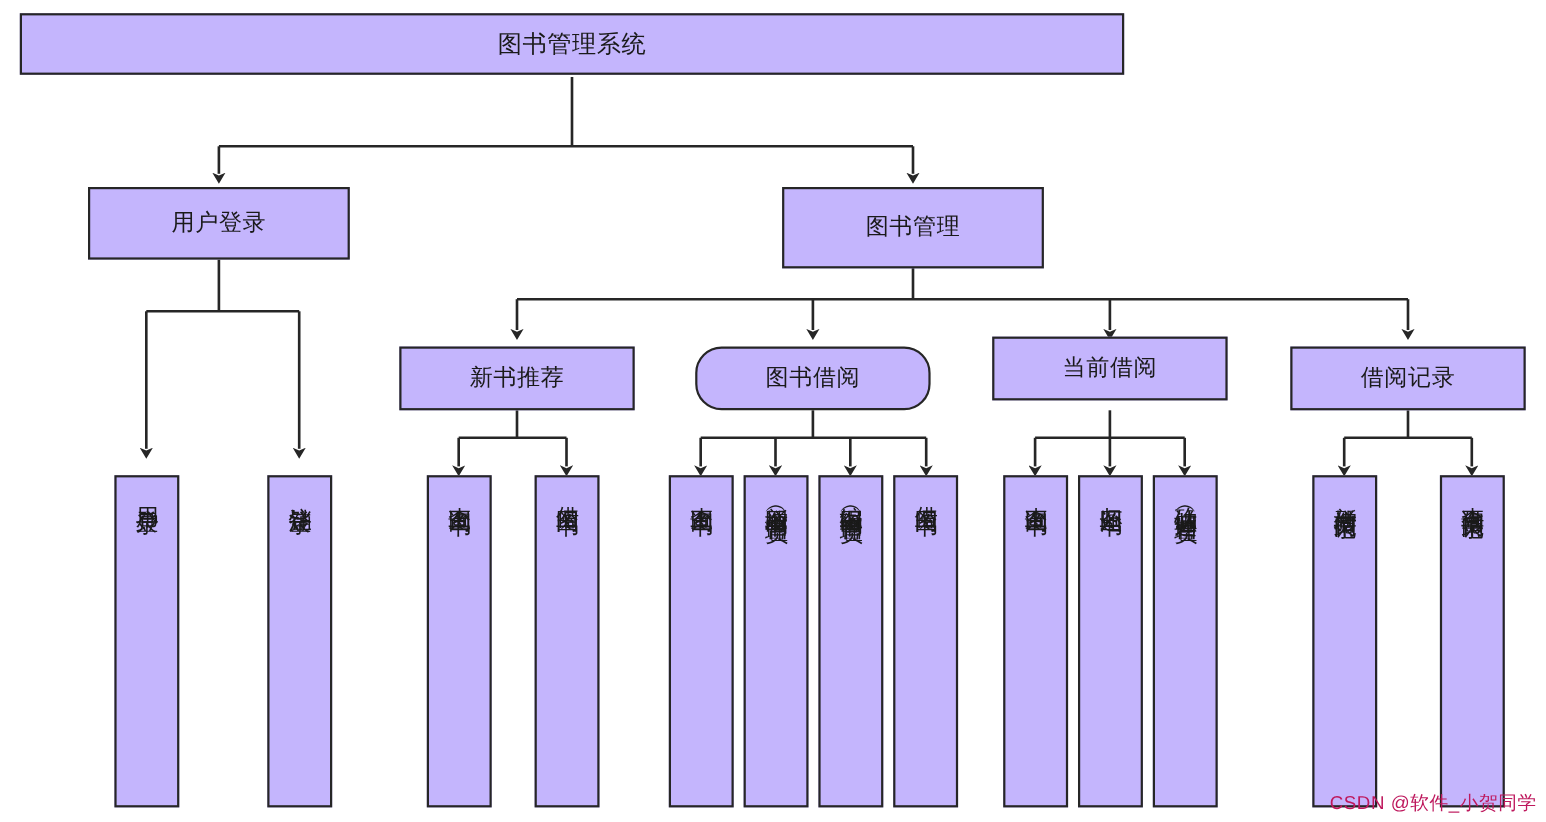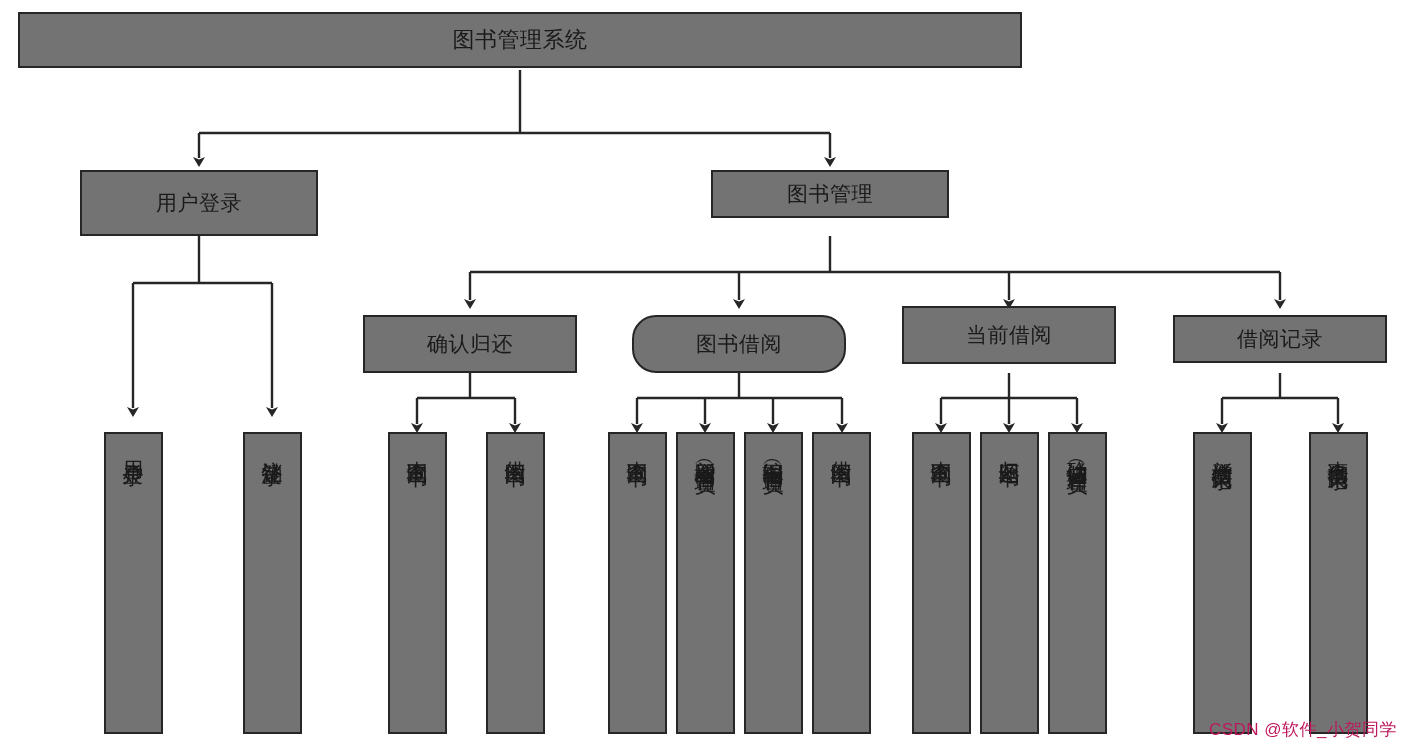--- a/index.html
+++ b/index.html
@@ -24,21 +24,21 @@
   svg.connectors {
     position: absolute;
     left: 0;
     top: 0;
     width: 1405px;
     height: 747px;
     pointer-events: none;
   }
   .node {
     position: absolute;
-    background: #737373;
+    background: #c4b5fd;
     border: 2px solid #262626;
     display: flex;
     align-items: center;
     justify-content: center;
     color: #1a1a1a;
   }
   .node-label {
     white-space: nowrap;
     line-height: 1.18;
     letter-spacing: 0.5px;
@@ -129,34 +129,34 @@
     </g>
   </svg>
 
   <div class="node horizontal root" style="left:18px; top:12px; width:1004px; height:56px;">
     <span class="node-label">图书管理系统</span>
   </div>
 
   <div class="node horizontal" style="left:80px; top:170px; width:238px; height:66px;">
     <span class="node-label">用户登录</span>
   </div>
-  <div class="node horizontal" style="left:711px; top:170px; width:238px; height:48px;">
+  <div class="node horizontal" style="left:711px; top:170px; width:238px; height:74px;">
     <span class="node-label">图书管理</span>
   </div>
 
   <div class="node horizontal" style="left:363px; top:315px; width:214px; height:58px;">
-    <span class="node-label">确认归还</span>
+    <span class="node-label">新书推荐</span>
   </div>
   <div class="node horizontal" style="left:632px; top:315px; width:214px; height:58px;border-radius:24px;">
     <span class="node-label">图书借阅</span>
   </div>
   <div class="node horizontal" style="left:902px; top:306px; width:214px; height:58px;">
     <span class="node-label">当前借阅</span>
   </div>
-  <div class="node horizontal" style="left:1173px; top:315px; width:214px; height:48px;">
+  <div class="node horizontal" style="left:1173px; top:315px; width:214px; height:58px;">
     <span class="node-label">借阅记录</span>
   </div>
 
   <div class="node vertical" style="left:104px; top:432px; width:59px; height:302px;">
     <span class="node-label">用户登录</span>
   </div>
   <div class="node vertical" style="left:243px; top:432px; width:59px; height:302px;">
     <span class="node-label">注销登录</span>
   </div>
 

